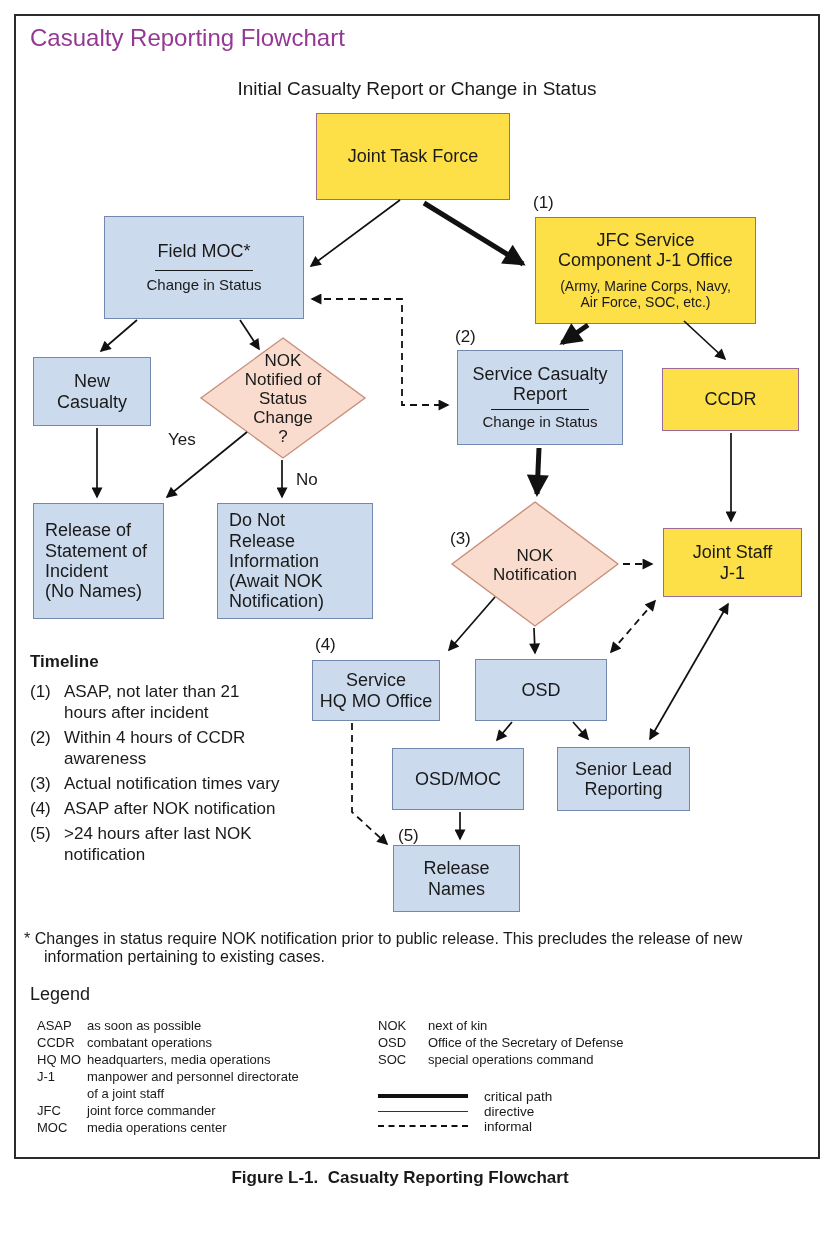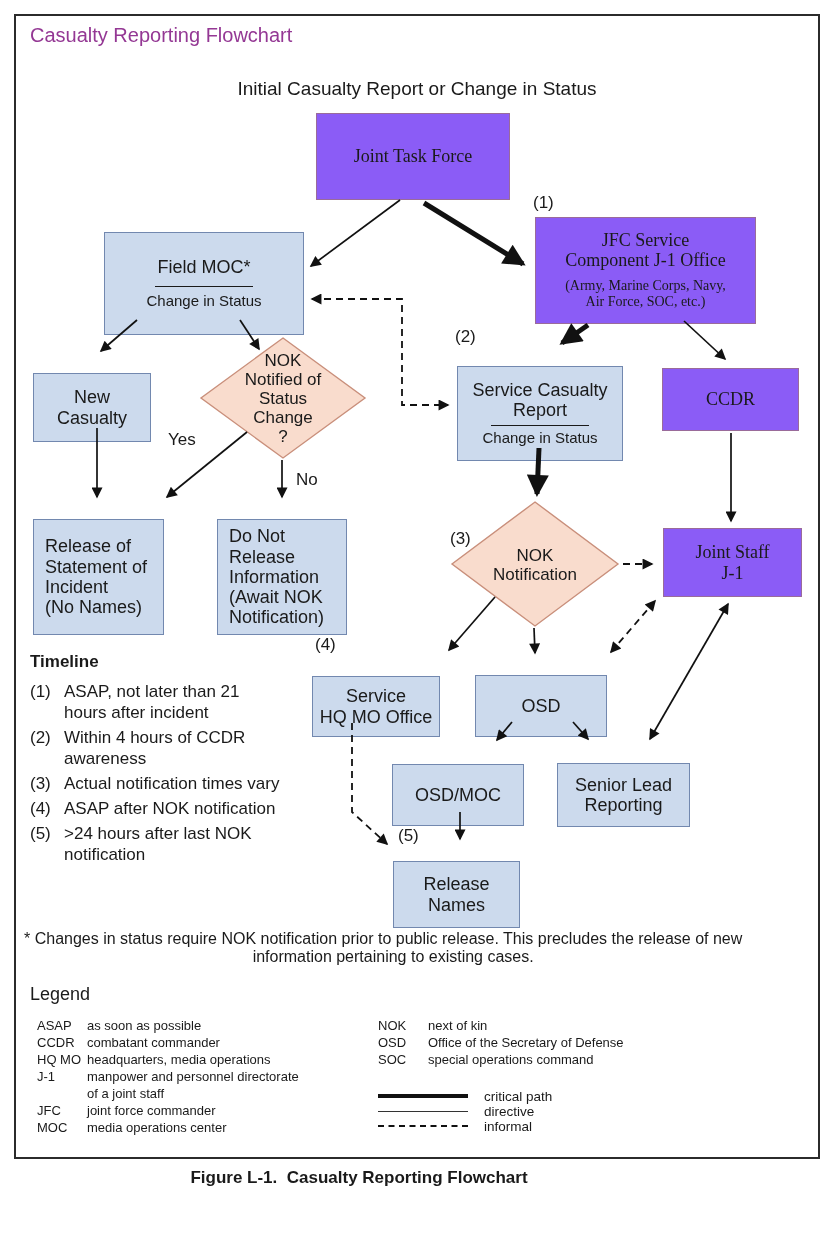--- a/index.html
+++ b/index.html
@@ -1,55 +1,55 @@
 <!DOCTYPE html>
 <html><head>
 <meta charset="utf-8">
 <style>
   html,body{margin:0;padding:0;background:#fff;}
   .page{position:relative;width:834px;height:1244px;background:#fff;
         font-family:"Liberation Sans",sans-serif;color:#1a1a1a;overflow:hidden;}
   .border-rect{position:absolute;left:14px;top:14px;width:802px;height:1141px;border:2px solid #2b2b2b;}
-  .title{position:absolute;left:30px;top:24px;font-size:20px;color:#943894;}
+  .title{position:absolute;left:30px;top:24px;font-size:24px;color:#943894;}
   .subtitle{position:absolute;left:0;top:78px;width:834px;text-align:center;font-size:19px;}
   .box{position:absolute;box-sizing:border-box;display:flex;flex-direction:column;
        align-items:center;justify-content:center;text-align:center;
        font-size:18px;line-height:1.13;}
-  .pink{background:#8b5cf6;border:1.5px solid #9A6B9A;font-family:Liberation Serif, serif;}
-  .blue{background:#CCDAED;border:1.5px solid #7288AF;margin-top:16px;}
+  .pink{background:#fde047;border:1.5px solid #9A6B9A;}
+  .blue{background:#CCDAED;border:1.5px solid #7288AF;}
   .la{align-items:flex-start;text-align:left;padding-left:11px;padding-right:3px;}
   .divline{width:98px;height:0;border-top:1.3px solid #1a1a1a;margin:8px 0 6px;}
   .divline.tight{margin:5px 0 4px;}
   .sub{font-size:15px;}
   .note{font-size:14px;line-height:1.18;}
   .note-first{margin-top:7px;}
   .dtext{position:absolute;text-align:center;font-size:17px;line-height:19px;}
   .mark{position:absolute;font-size:17px;}
   .overlay{position:absolute;left:0;top:0;pointer-events:none;}
   .s{stroke:#111;stroke-width:1.7;fill:none;}
   .t{stroke:#111;stroke-width:5;fill:none;}
   .d{stroke:#111;stroke-width:1.8;fill:none;stroke-dasharray:7 5;}
   .dia{fill:#F9DCCD;stroke:#C98F7B;stroke-width:1.4;}
   .timeline{position:absolute;left:30px;top:652px;width:300px;font-size:17px;}
   .tl-head{font-weight:bold;margin-bottom:9px;}
   .tl-item{display:flex;margin-bottom:4px;line-height:21px;}
   .tl-num{width:34px;flex:none;}
   .tl-text{width:256px;}
   .footnote{position:absolute;left:24px;top:930px;font-size:16px;line-height:17.5px;}
-  .fn2{margin-left:20px;text-align:center;}
+  .fn2{margin-left:20px;}
   .legend-head{position:absolute;left:30px;top:984px;font-size:18px;}
   .lg{position:absolute;font-size:13px;line-height:17px;}
   .lg-row{display:flex;}
   .lg-term{width:50px;flex:none;}
   .lswatch-row{position:absolute;display:flex;align-items:center;font-size:13.5px;height:16px;}
   .sw{width:90px;margin-right:16px;}
   .sw-critical{border-top:4px solid #111;}
   .sw-directive{border-top:1.6px solid #333;}
   .sw-informal{border-top:2.4px dashed #111;}
-  .caption{position:absolute;left:0;top:1168px;width:718px;text-align:center;font-weight:bold;font-size:17px;}
+  .caption{position:absolute;left:0;top:1168px;width:718px;text-align:center;font-weight:bold;font-size:17px;padding-left:41px;}
 </style>
 </head>
 <body>
 
 <div class="page">
 
   <div class="border-rect"></div>
 
   <div class="title">Casualty Reporting Flowchart</div>
   <div class="subtitle">Initial Casualty Report or Change in Status</div>
@@ -87,21 +87,21 @@
     <span>CCDR</span>
   </div>
 
   <div class="box blue la" style="left:33px;top:503px;width:131px;height:116px">
     <span>Release of</span>
     <span>Statement of</span>
     <span>Incident</span>
     <span>(No Names)</span>
   </div>
 
-  <div class="box blue la" style="left:217px;top:503px;width:130px;height:116px">
+  <div class="box blue la" style="left:217px;top:503px;width:156px;height:116px">
     <span>Do Not</span>
     <span>Release</span>
     <span>Information</span>
     <span>(Await NOK</span>
     <span>Notification)</span>
   </div>
 
   <div class="box pink" style="left:663px;top:528px;width:139px;height:69px">
     <span>Joint Staff</span>
     <span>J-1</span>
@@ -230,21 +230,21 @@
 
   <div class="legend-head">Legend</div>
 
   <div class="lg" style="left:37px;top:1017px">
     <div class="lg-row">
       <span class="lg-term">ASAP</span>
       <span>as soon as possible</span>
     </div>
     <div class="lg-row">
       <span class="lg-term">CCDR</span>
-      <span>combatant commander</span>
+      <span>combatant operations</span>
     </div>
     <div class="lg-row">
       <span class="lg-term">HQ MO</span>
       <span>headquarters, media operations</span>
     </div>
     <div class="lg-row">
       <span class="lg-term">J-1</span>
       <span>manpower and personnel directorate</span>
     </div>
     <div class="lg-row">

